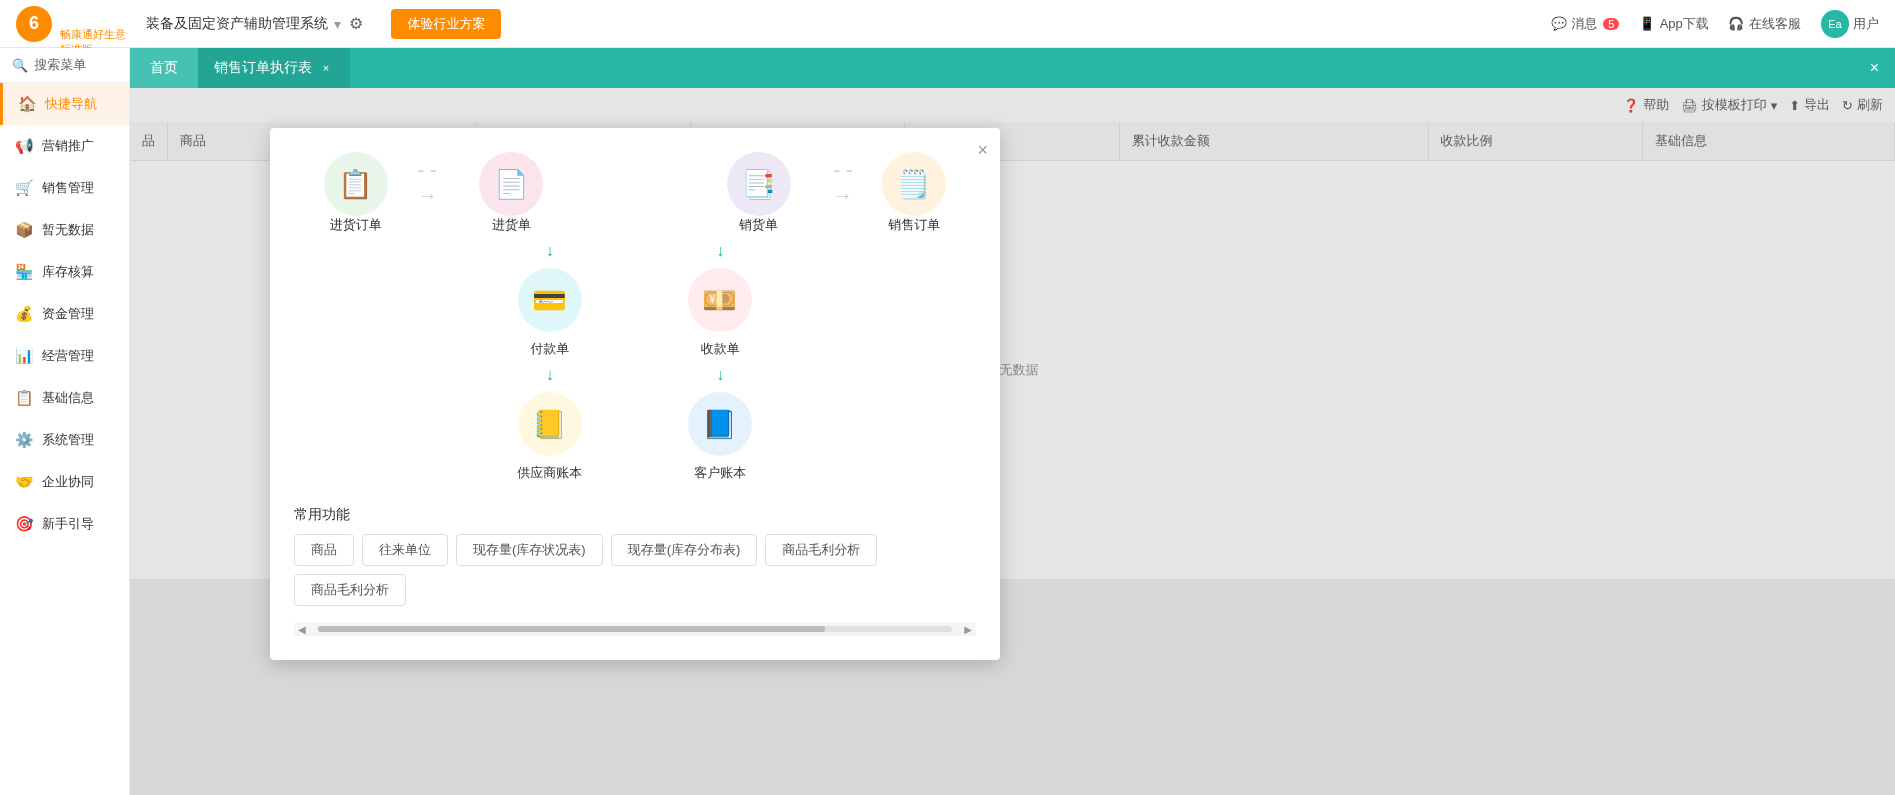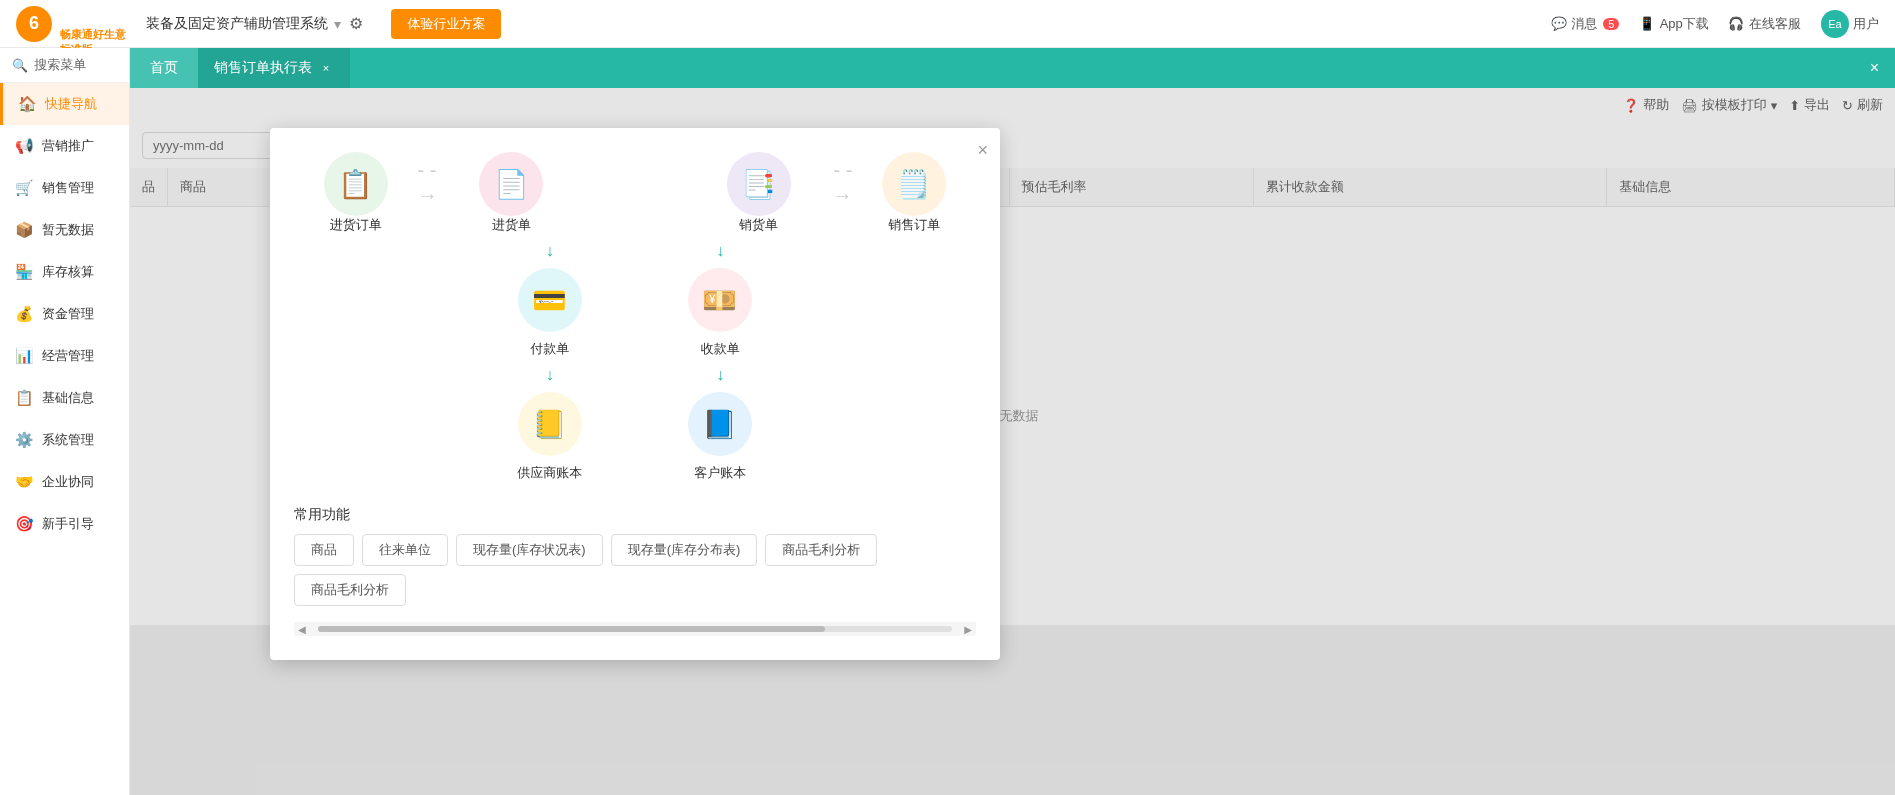--- a/index.html
+++ b/index.html
@@ -10,21 +10,21 @@
     .top-bar { height: 48px; background: #fff; display: flex; align-items: center; padding: 0 16px; border-bottom: 1px solid #e8e8e8; flex-shrink: 0; }
     .main-area { display: flex; flex: 1; overflow: hidden; }
     .sidebar { width: 130px; background: #fff; border-right: 1px solid #e8e8e8; display: flex; flex-direction: column; flex-shrink: 0; }
     .content-area { flex: 1; display: flex; flex-direction: column; overflow: hidden; position: relative; }
     .tab-bar { height: 40px; background: #26b8a5; display: flex; align-items: center; flex-shrink: 0; }
     .main-content { flex: 1; background: #f0f0f0; overflow: hidden; position: relative; }
 
     
     .logo-area { display: flex; align-items: center; gap: 8px; width: 130px; flex-shrink: 0; }
     .logo-icon { width: 36px; height: 36px; background: #ff8c00; border-radius: 50%; display: flex; align-items: center; justify-content: center; color: white; font-size: 18px; font-weight: bold; }
-    .logo-text { font-size: 11px; color: #ff8c00; font-weight: bold; line-height: 1.3; margin-top: 36px; }
+    .logo-text { font-size: 11px; color: #ff8c00; font-weight: normal; line-height: 1.3; margin-top: 36px; }
     .system-name { display: flex; align-items: center; gap: 6px; color: #333; font-size: 14px; font-weight: 500; }
     .settings-icon { color: #666; cursor: pointer; font-size: 16px; margin-left: 8px; }
     .trial-btn { margin-left: 28px; background: #ff8c00; color: white; border: none; padding: 6px 16px; border-radius: 4px; cursor: pointer; font-size: 13px; }
     .top-right { margin-left: auto; display: flex; align-items: center; gap: 20px; color: #555; font-size: 13px; }
     .top-right-item { display: flex; align-items: center; gap: 4px; cursor: pointer; }
     .badge { background: #ff4d4f; color: white; border-radius: 10px; padding: 0 5px; font-size: 11px; margin-left: 2px; }
     .user-avatar { width: 28px; height: 28px; background: #26b8a5; border-radius: 50%; display: flex; align-items: center; justify-content: center; color: white; font-size: 11px; }
     .sidebar-search { display: flex; align-items: center; gap: 6px; padding: 8px 12px; color: #666; cursor: pointer; font-size: 13px; border-bottom: 1px solid #f0f0f0; }
     .sidebar-item { display: flex; align-items: center; gap: 8px; padding: 12px 16px; cursor: pointer; color: #333; font-size: 13px; }
     .sidebar-item.active { background: #fff3e8; color: #ff8c00; border-left: 3px solid #ff8c00; }
@@ -196,39 +196,28 @@
             </div>
             <div class="toolbar-btn">
               <span>⬆</span>
               <span>导出</span>
             </div>
             <div class="toolbar-btn">
               <span>↻</span>
               <span>刷新</span>
             </div>
           </div>
-          <div class="filter-row">
-            <input class="filter-input" type="text" placeholder="yyyy-mm-dd" style="">
-            <span style="color:#999;">~</span>
-            <input class="filter-input" type="text" placeholder="yyyy-mm-dd" style="">
-            <span class="date-icon">📅</span>
-            <select class="status-select">
-              <option>单据状态</option>
-            </select>
-            <button class="query-btn">查询</button>
-            <button class="setting-btn">设置</button>
-            <span class="more-conditions">多条件</span>
-          </div>
           <div style="background: #fafafa; border-bottom: 1px solid #e8e8e8; display: flex; overflow-x: auto;">
             <div class="th">品</div>
             <div class="th" style="flex:1.5">商品</div>
             <div class="th" style="flex:1">金额</div>
             <div class="th" style="flex:1">预估毛利</div>
             <div class="th" style="flex:1">预估毛利率</div>
             <div class="th" style="flex:1.5">累计收款金额</div>
+            <div class="th" style="flex:1">收款比例</div>
             <div class="th" style="flex:1.2">基础信息</div>
           </div>
           <div class="no-data" style="padding: 200px 0;">暂无数据</div>
         </div>
 
         <div class="modal-overlay">
           <div class="modal">
             <span class="modal-close">×</span>
 
             <div style="margin-bottom: 24px;">

